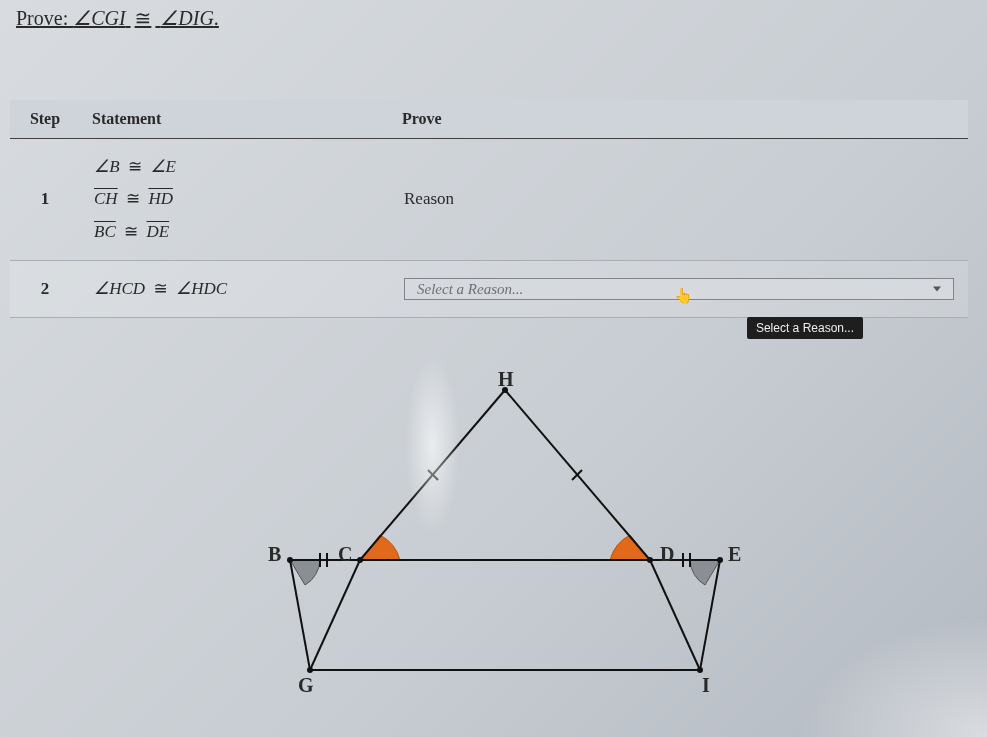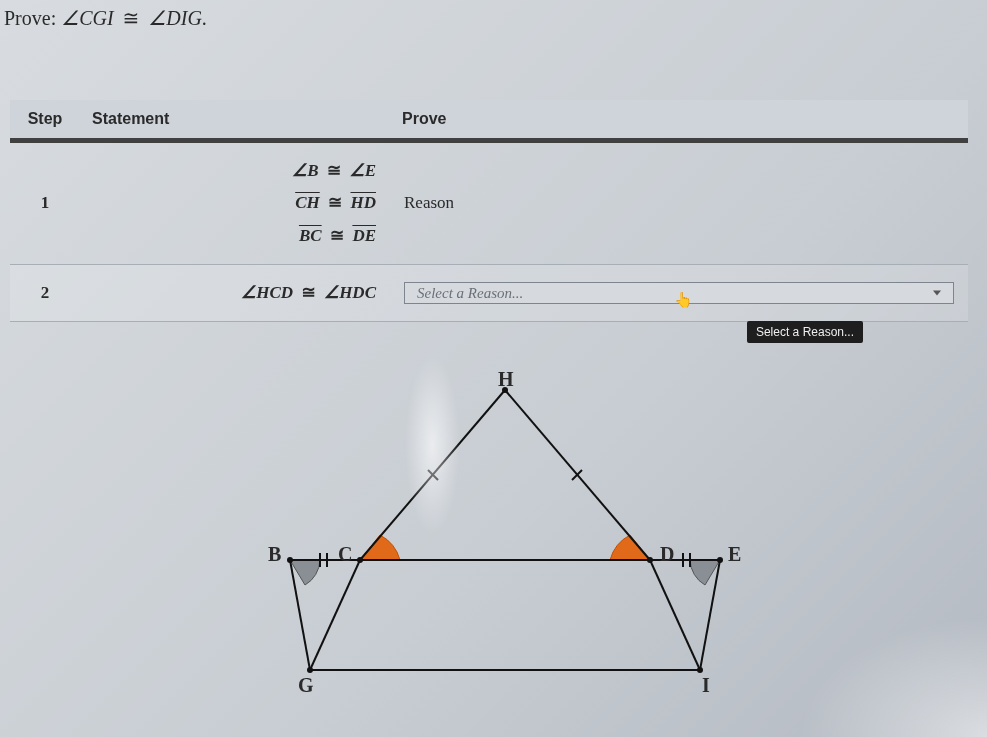--- a/index.html
+++ b/index.html
@@ -6,51 +6,52 @@
   body {
     width: 987px;
     height: 737px;
     background: linear-gradient(135deg, #d8dce0 0%, #c8cdd3 60%, #b4bac2 100%);
     font-family: Georgia, 'Times New Roman', serif;
     color: #2a2a2a;
     overflow: hidden;
     position: relative;
   }
   .prove-line {
-    padding: 6px 0 0 4px;
+    padding: 6px 0 0 16px;
     font-size: 20px;
+    text-decoration: underline;
   }
   .math { font-family: 'Times New Roman', serif; font-style: italic; }
   .cong { font-style: normal; margin: 0 4px; }
   .overline { text-decoration: overline; font-style: italic; }
 
   .proof-table {
     margin: 70px 10px 0 10px;
     border-collapse: collapse;
     width: 958px;
   }
   .proof-table th {
-    font-family: Liberation Sans, sans-serif;
+    font-family: Liberation Serif, serif;
     font-weight: bold;
     font-size: 16px;
     text-align: left;
     padding: 10px 12px;
-    border-bottom: 5px solid #404040;
+    border-bottom: 1px solid #404040;
     background: #cfd4da;
   }
   .proof-table th.step-col { width: 70px; text-align: center; }
   .proof-table th.stmt-col { width: 310px; text-align: left; }
   .proof-table td {
     padding: 12px 14px;
     border-bottom: 1px solid #a8aeb6;
     vertical-align: middle;
     font-size: 17px;
   }
   .proof-table td.step-cell { text-align: center; font-weight: bold; font-family: Georgia, serif; }
-  .proof-table td.stmt-cell { text-align: right; line-height: 1.9; font-weight: bold; }
+  .proof-table td.stmt-cell { text-align: left; line-height: 1.9; }
   .proof-table tr.alt td { background: rgba(255,255,255,0.15); }
 
   .reason-select {
     position: relative;
     border: 1px solid #7e858f;
     background: #d6dadf;
     height: 22px;
     display: flex;
     align-items: center;
     padding: 0 12px;

